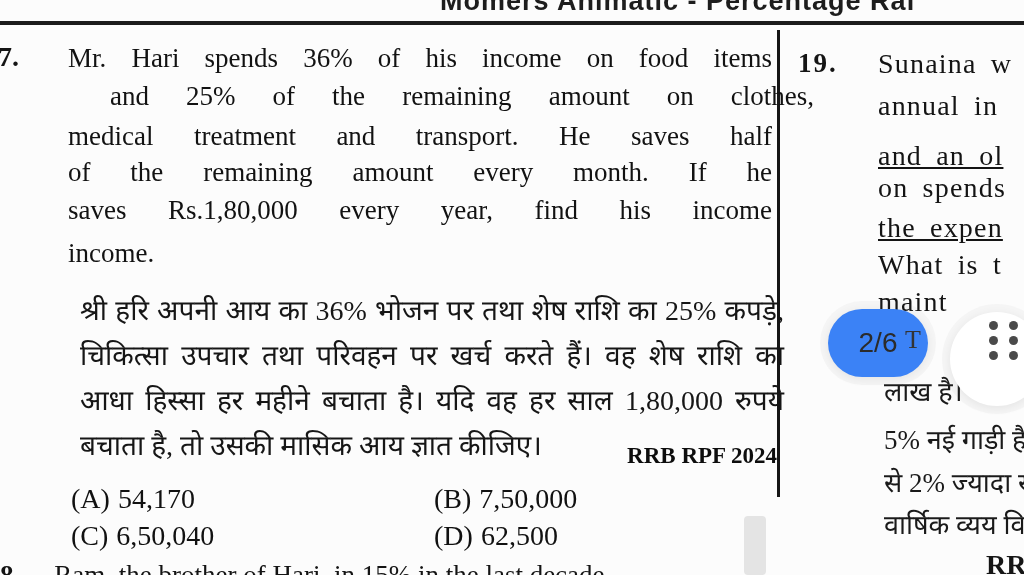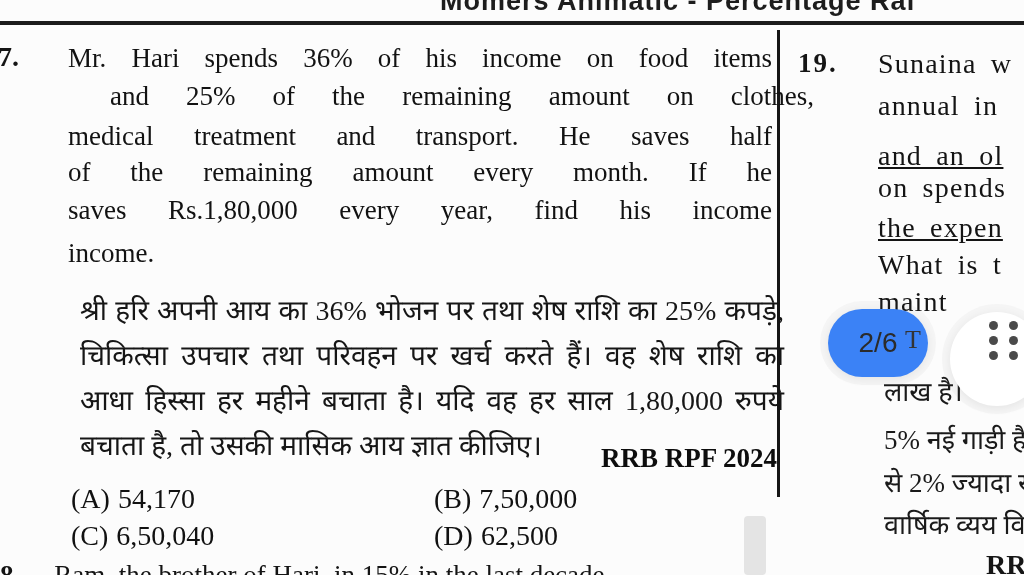--- a/index.html
+++ b/index.html
@@ -24,21 +24,21 @@
   .eline{
     position:absolute;left:68px;width:704px;font-size:27px;line-height:34px;
     text-align:justify;text-align-last:justify;white-space:normal;color:#121212;
   }
   .eline.nojust{text-align-last:left;}
   .hline{
     position:absolute;left:80px;width:704px;font-size:28px;line-height:40px;
     text-align:justify;text-align-last:justify;white-space:normal;color:#161616;margin-top:28px;
   }
   .hline.nojust{text-align-last:left;}
-  .srctag{position:absolute;left:68px;width:709px;text-align:right;font-weight:700;font-size:27px;color:#0d0d0d;}
+  .srctag{position:absolute;left:68px;width:709px;text-align:right;font-weight:700;font-size:23px;color:#0d0d0d;}
   .opt{position:absolute;font-size:28px;color:#111;}
   .opt .lbl{margin-right:8px;}
 
   
   .rnum{position:absolute;left:798px;top:48px;font-weight:700;font-size:27px;letter-spacing:2px;}
   .rline{
     position:absolute;left:878px;font-size:28px;color:#141414;
     letter-spacing:1.2px;word-spacing:6px;white-space:nowrap;
   }
   .rhindi{position:absolute;left:873px;font-size:27px;color:#1a1a1a;white-space:nowrap;margin-left:11px;}

